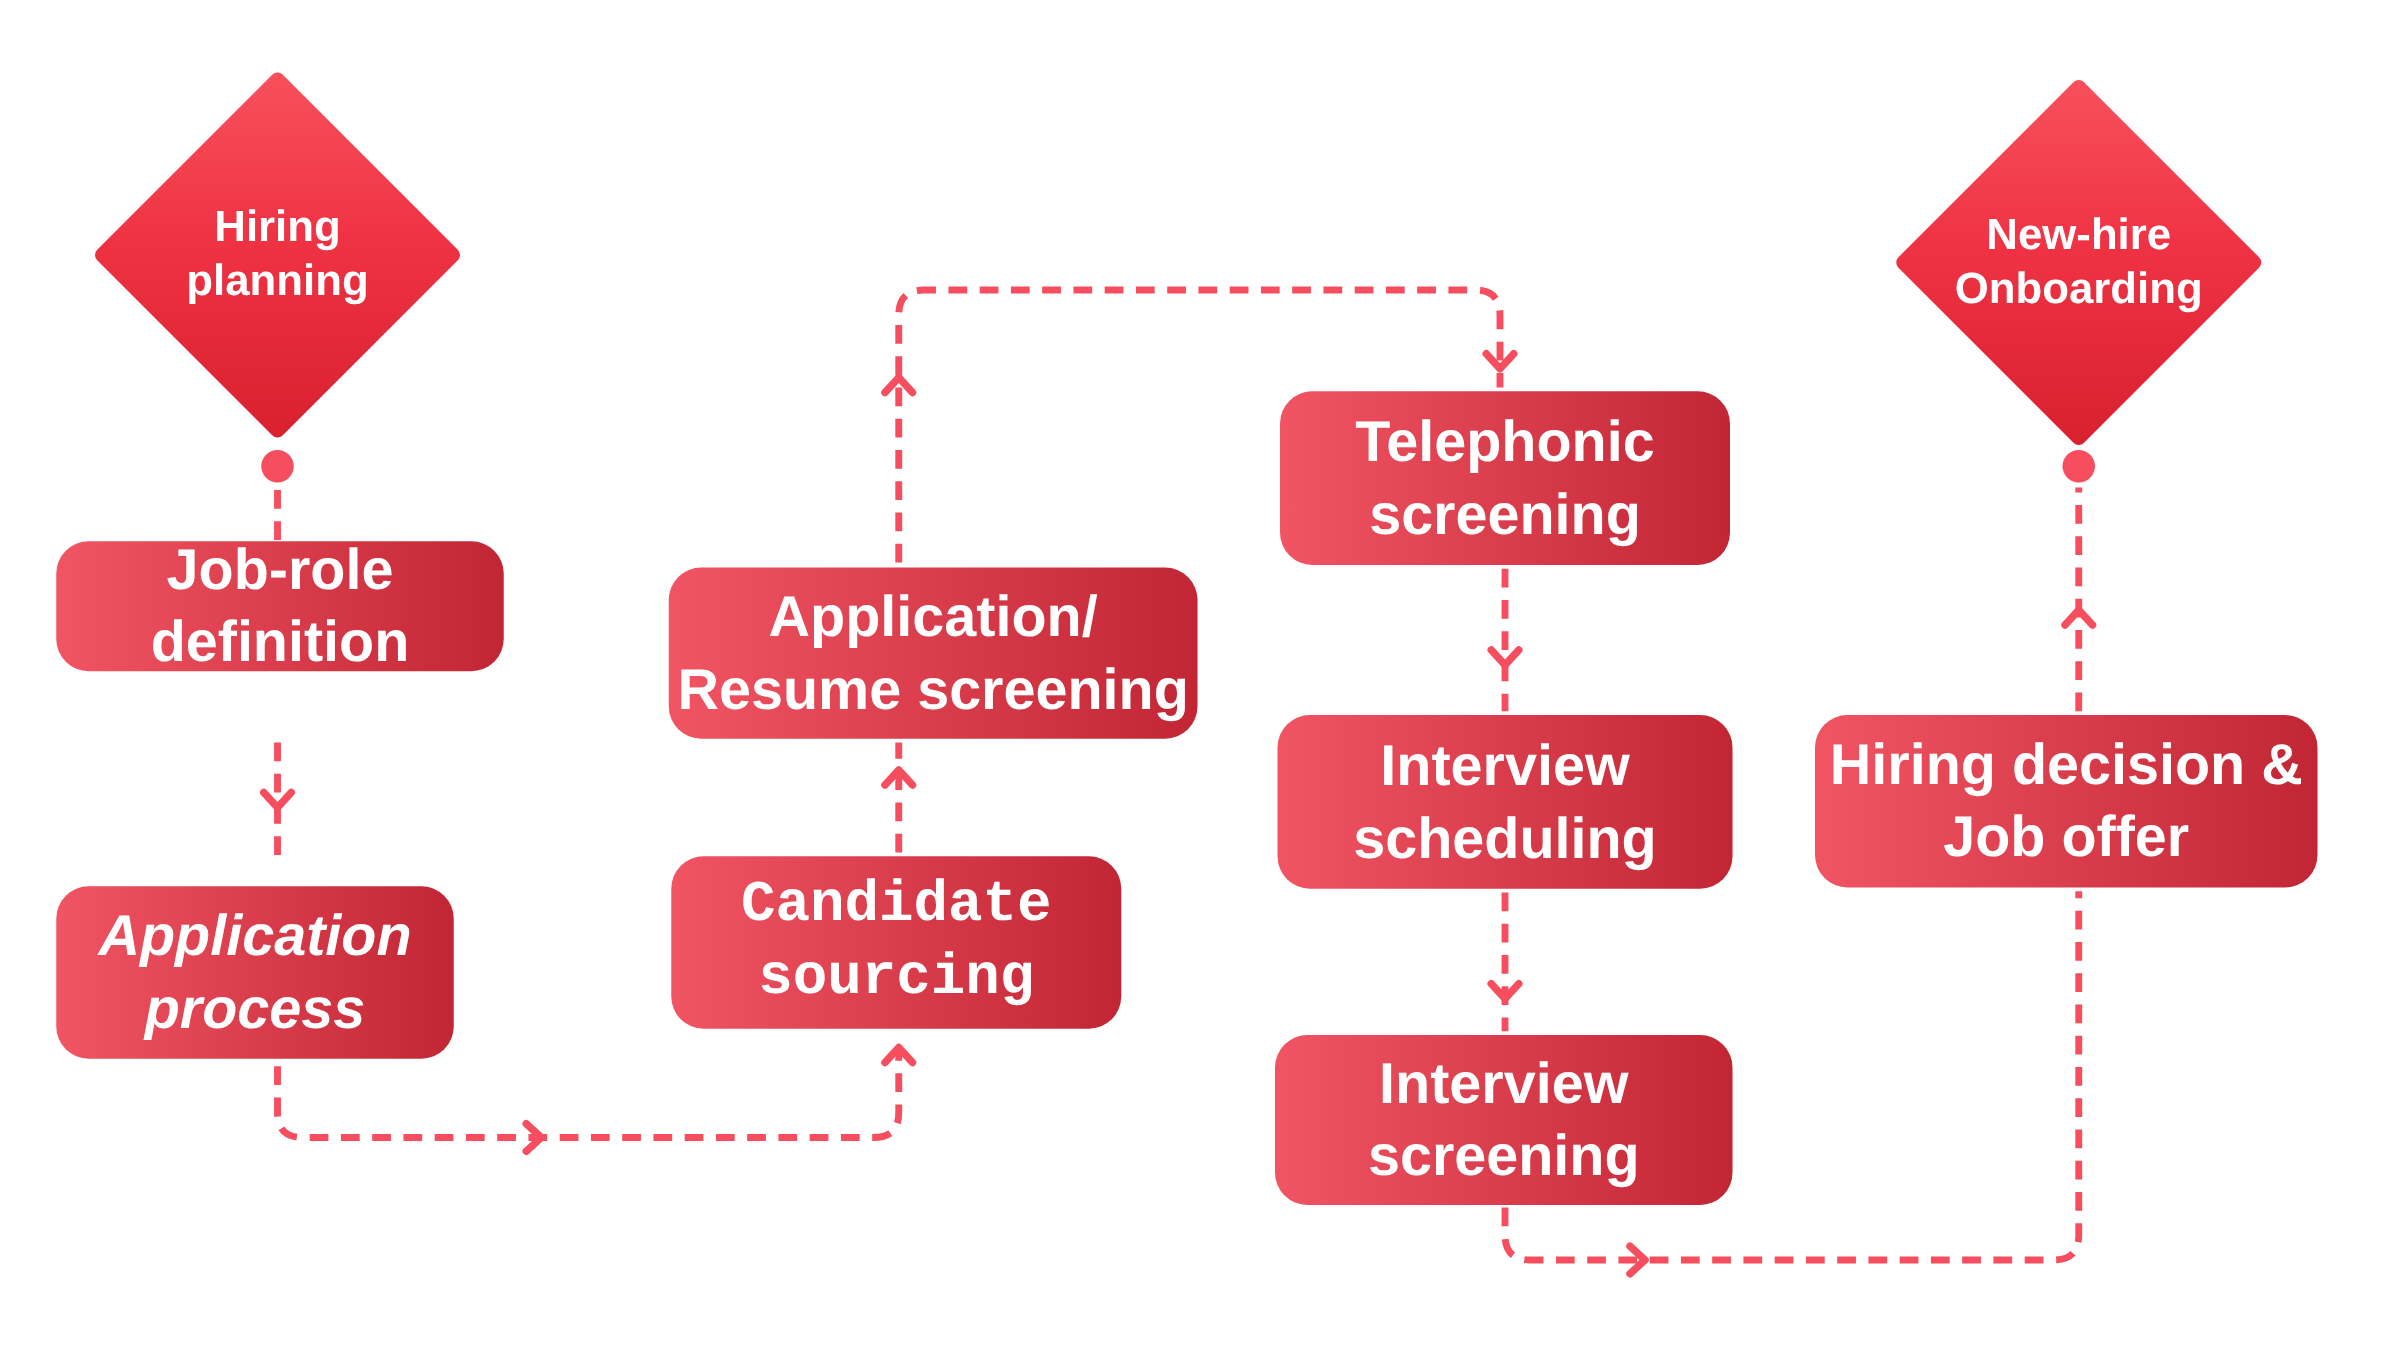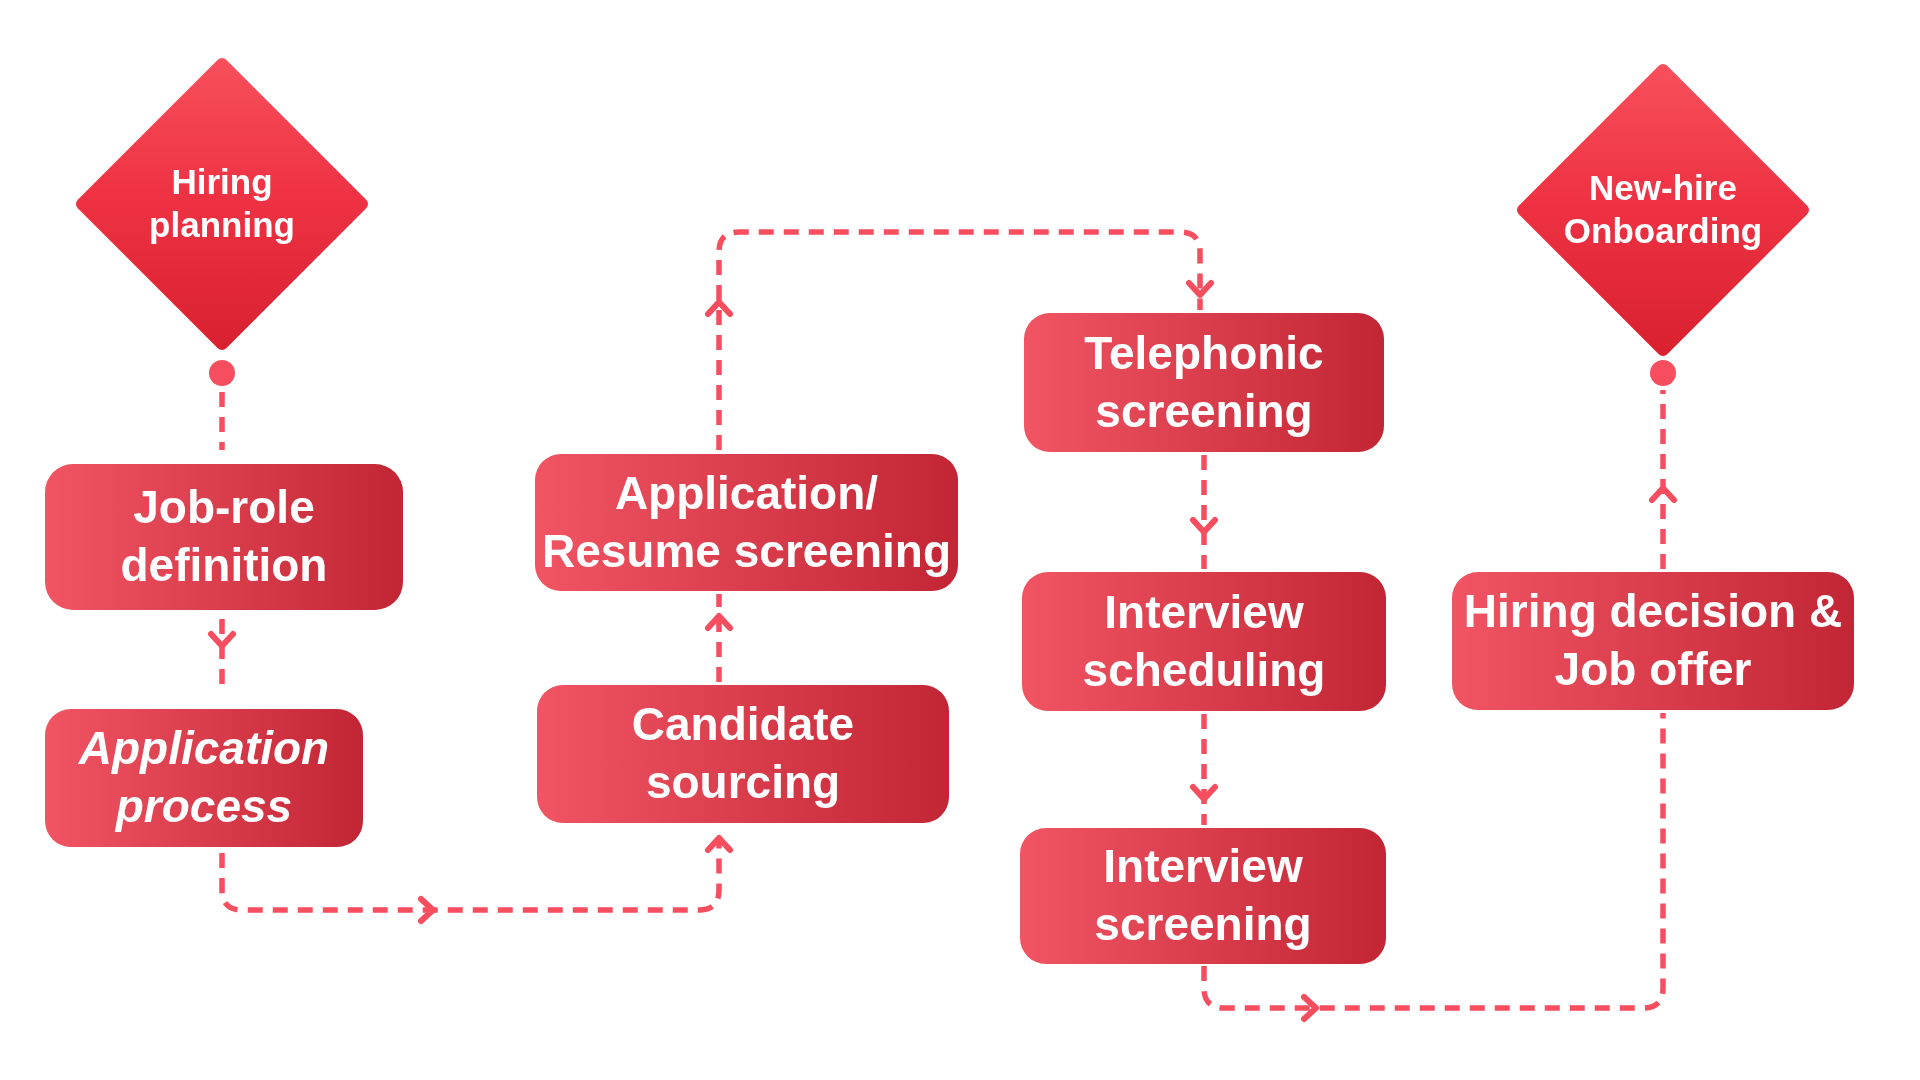--- a/index.html
+++ b/index.html
@@ -98,36 +98,36 @@
     </div>
   </div>
 
   <div class="diamond" style="left:1558px;top:105px;">
     <div class="label-wrap">
       <div class="label">New-hire
 Onboarding</div>
     </div>
   </div>
 
-  <div class="node-box" style="left:45px;top:464px;width:358px;height:146px;border-radius:28px;">
+  <div class="node-box" style="left:45px;top:433px;width:358px;height:104px;">
     <div class="label">Job-role
 definition</div>
   </div>
 
   <div class="node-box" style="left:45px;top:709px;width:318px;height:138px;font-style:italic;">
     <div class="label">Application
 process</div>
   </div>
 
   <div class="node-box" style="left:535px;top:454px;width:423px;height:137px;">
     <div class="label">Application/
 Resume screening</div>
   </div>
 
-  <div class="node-box" style="left:537px;top:685px;width:412px;height:138px;">
+  <div class="node-box" style="left:537px;top:685px;width:360px;height:138px;font-family:Liberation Mono, monospace;">
     <div class="label">Candidate
 sourcing</div>
   </div>
 
   <div class="node-box" style="left:1024px;top:313px;width:360px;height:139px;">
     <div class="label">Telephonic
 screening</div>
   </div>
 
   <div class="node-box" style="left:1022px;top:572px;width:364px;height:139px;">

